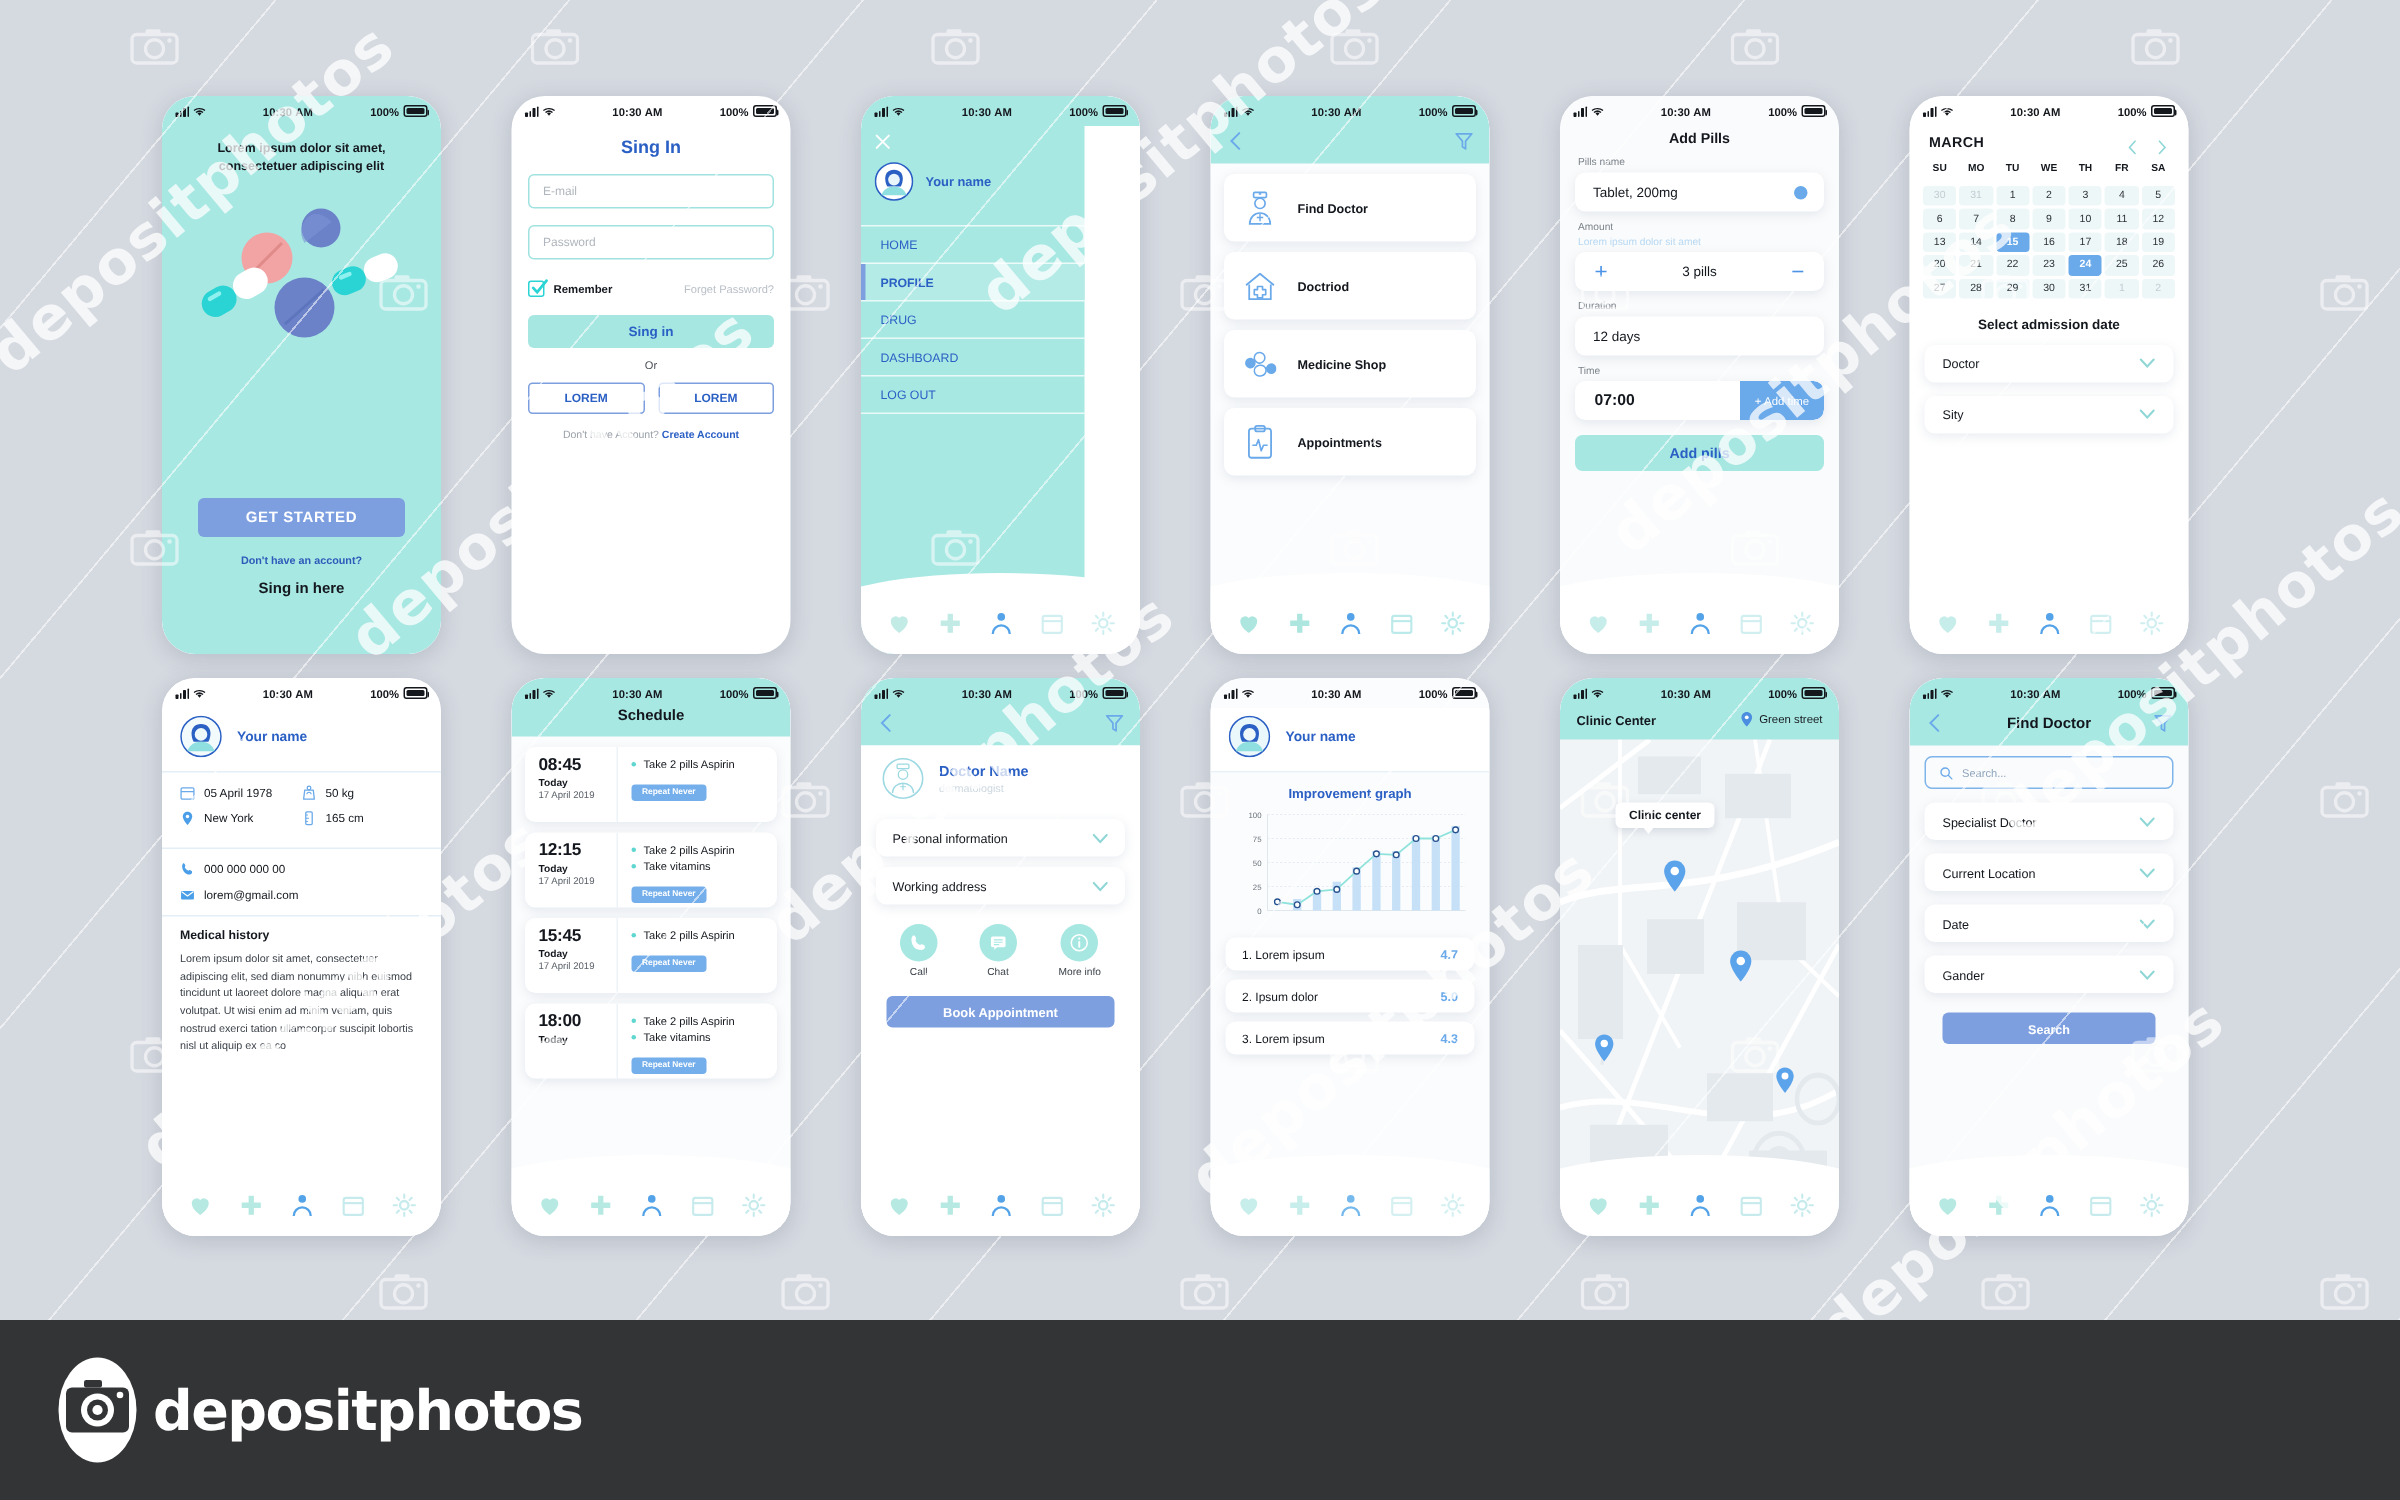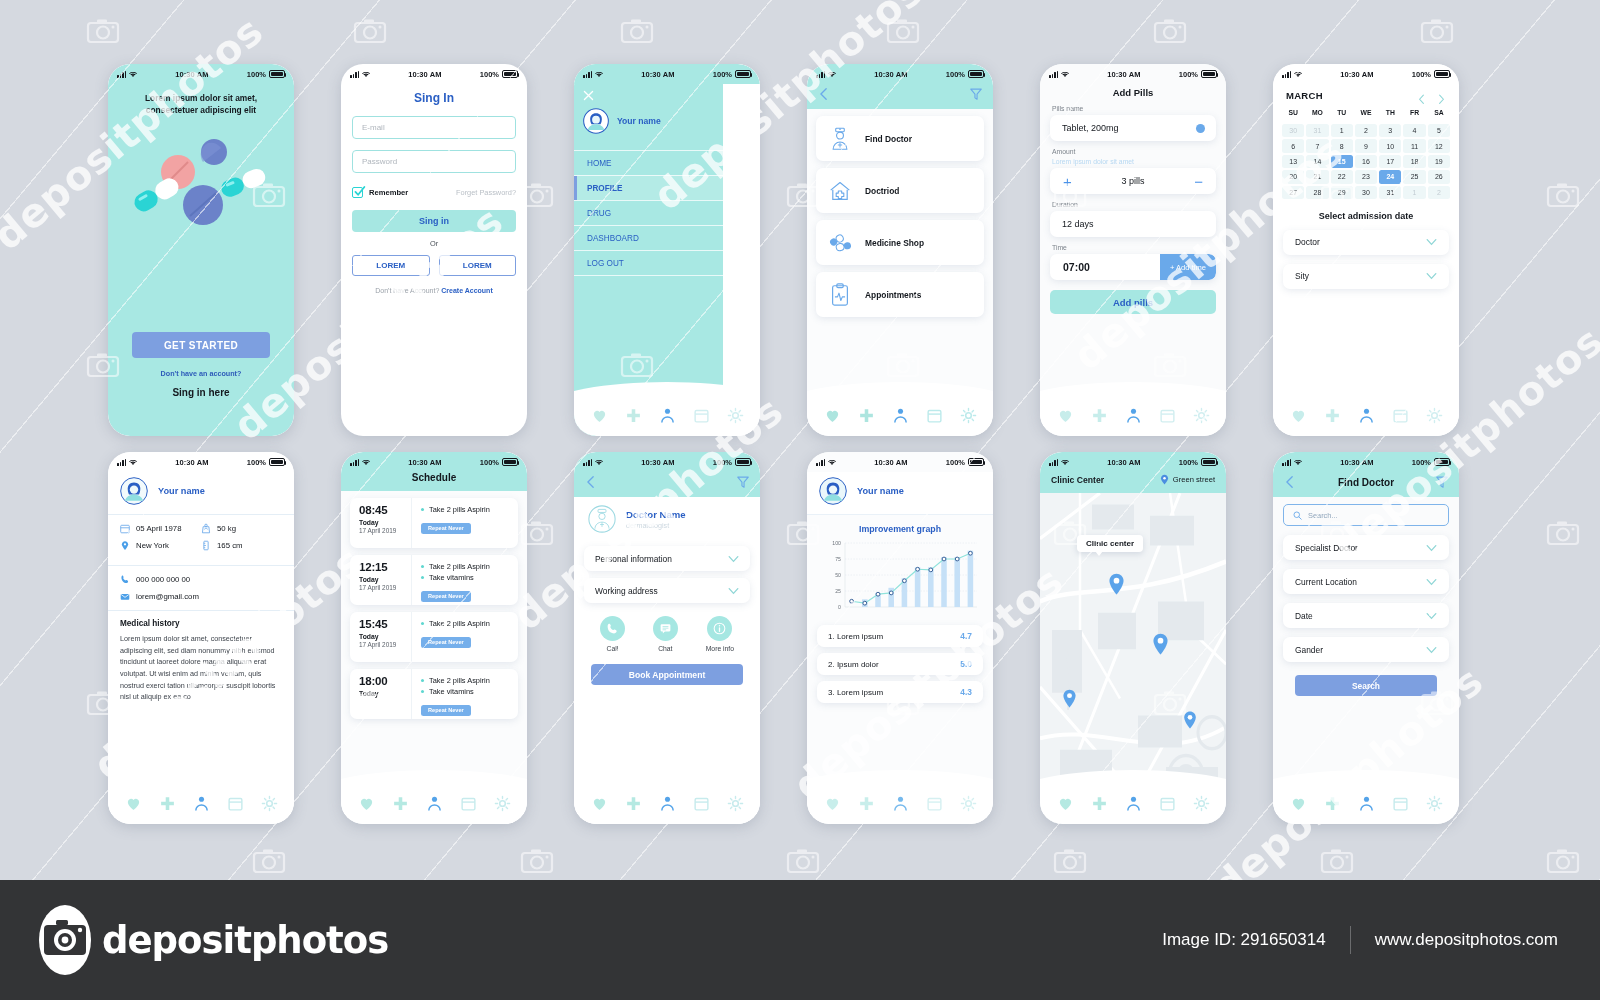--- a/index.html
+++ b/index.html
@@ -1783,20 +1783,15 @@
         <ellipse cx="27" cy="36" rx="26" ry="35" fill="#fff"></ellipse>
         <rect x="6" y="21" width="42" height="30" rx="4" fill="#333436"></rect>
         <circle cx="27" cy="36" r="11" fill="#fff"></circle>
         <circle cx="27" cy="36" r="7" fill="#333436"></circle>
         <circle cx="27" cy="36" r="3.4" fill="#fff"></circle>
         <rect x="18" y="16" width="12" height="5" rx="1.5" fill="#333436"></rect>
         <circle cx="42" cy="26" r="2.2" fill="#fff"></circle>
       </svg>
       <span class="brand">depositphotos</span>
     </div>
-    <div class="right">
-      <span>Image ID: 291650314</span>
-      <span class="sep"></span>
-      <span>www.depositphotos.com</span>
-    </div>
   </div>
 
 </div>
 
 </body></html>

